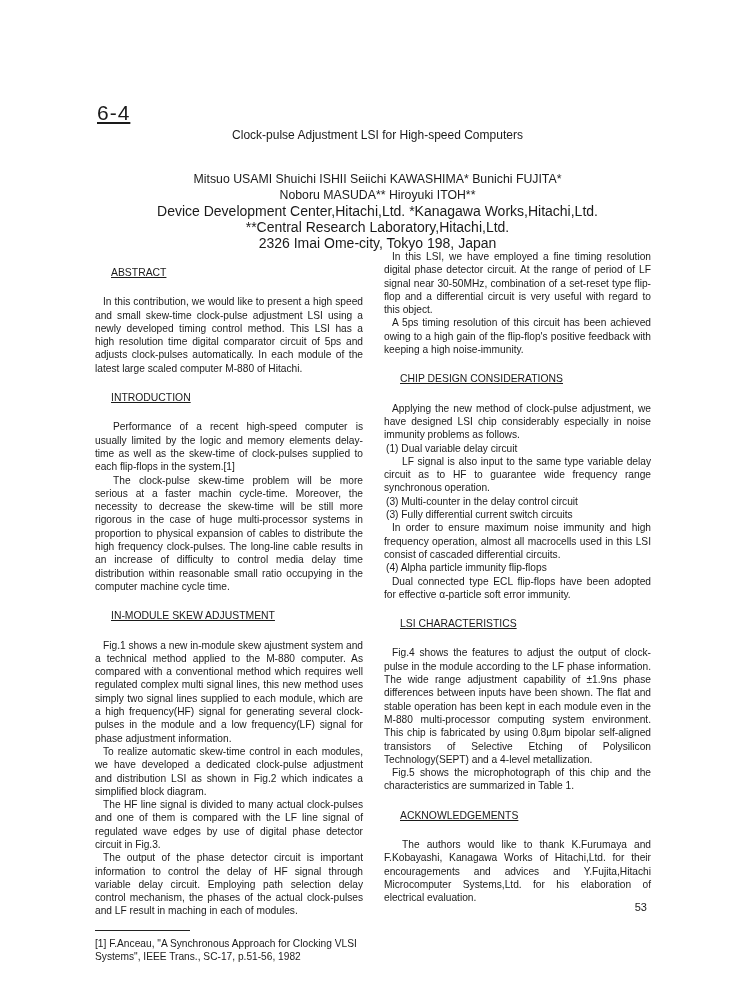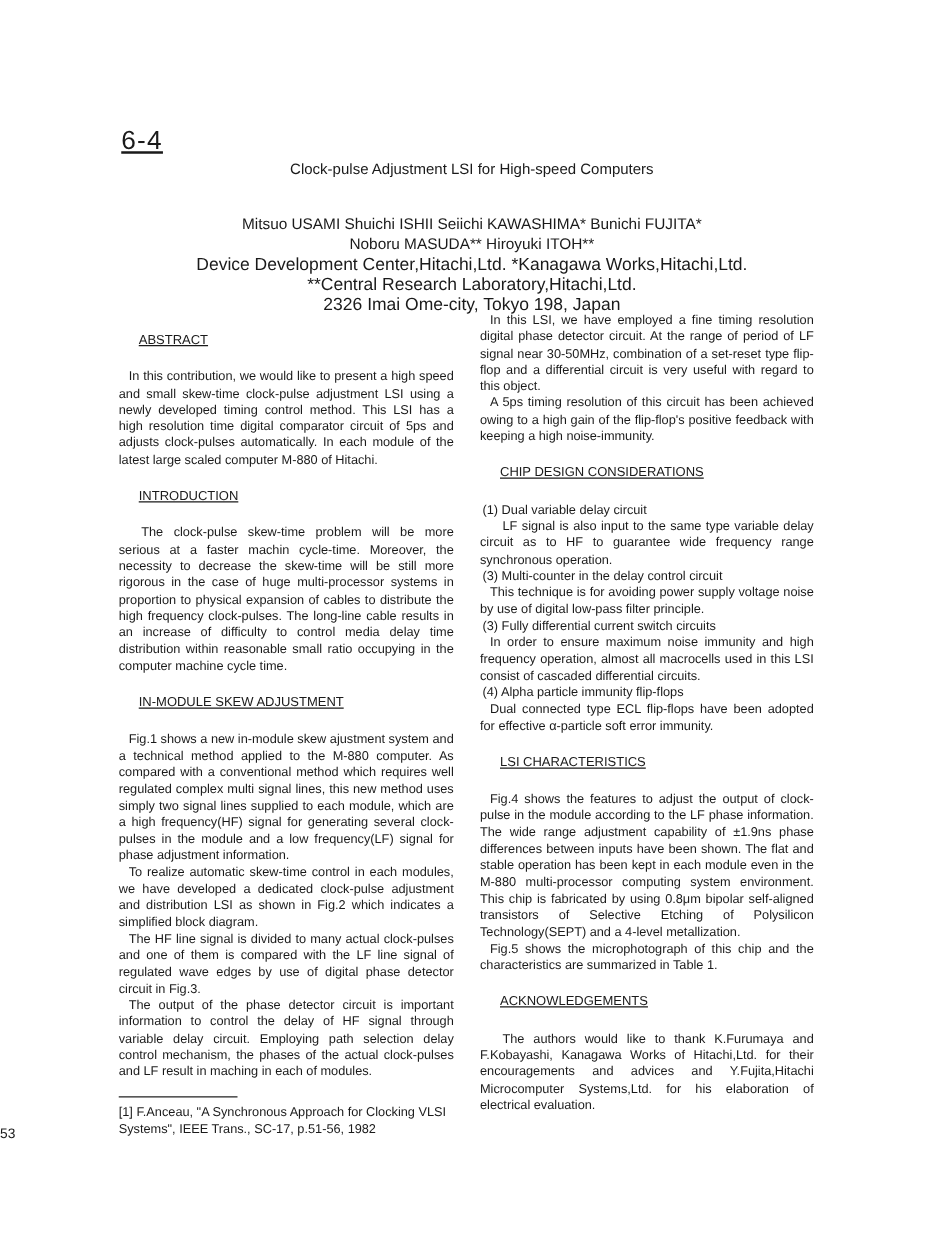--- a/index.html
+++ b/index.html
@@ -14,21 +14,21 @@
   .col.left { left:95px; top:250px; }
   .col.right { left:384px; top:250px; width:267px; }
   .head { text-decoration:underline; margin:16px; text-align:left; font-size:10.4px; }
   .sec { margin-bottom:5px; }
   p { margin:0; }
   .ind1 { text-indent:8px; }
   .ind2 { text-indent:18px; }
   .sub { text-indent:2px; text-align:left; }
   .fnrule { width:95px; border-top:1px solid #222; margin:12px 0 6px 0; }
   .fn { text-align:left; }
-  .pagenum { position:absolute; left:0; width:625px; top:901px; text-align:left; font-size:11px; }
+  .pagenum { position:absolute; left:0; width:625px; top:901px; text-align:right; font-size:11px;padding-left:22px; }
 </style>
 </head>
 <body>
 
 <div class="session">6-4</div>
 
 <div class="hdr title">
   <div>Clock-pulse Adjustment LSI for High-speed Computers</div>
 </div>
 
@@ -40,44 +40,45 @@
   <div>2326 Imai Ome-city, Tokyo 198, Japan</div>
 </div>
 
 <div class="col left">
   <div class="sec">
     <p class="head">ABSTRACT</p>
     <p class="ind1">In this contribution, we would like to present a high speed and small skew-time clock-pulse adjustment LSI using a newly developed timing control method. This LSI has a high resolution time digital comparator circuit of 5ps and adjusts clock-pulses automatically. In each module of the latest large scaled computer M-880 of Hitachi.</p>
   </div>
   <div class="sec">
     <p class="head">INTRODUCTION</p>
+    <p class="ind2">Performance of a recent high-speed computer is usually limited by the logic and memory elements delay-time as well as the skew-time of clock-pulses supplied to each flip-flops in the system.[1]</p>
     <p class="ind2">The clock-pulse skew-time problem will be more serious at a faster machin cycle-time. Moreover, the necessity to decrease the skew-time will be still more rigorous in the case of huge multi-processor systems in proportion to physical expansion of cables to distribute the high frequency clock-pulses. The long-line cable results in an increase of difficulty to control media delay time distribution within reasonable small ratio occupying in the computer machine cycle time.</p>
   </div>
   <div class="sec">
     <p class="head">IN-MODULE SKEW ADJUSTMENT</p>
     <p class="ind1">Fig.1 shows a new in-module skew ajustment system and a technical method applied to the M-880 computer. As compared with a conventional method which requires well regulated complex multi signal lines, this new method uses simply two signal lines supplied to each module, which are a high frequency(HF) signal for generating several clock-pulses in the module and a low frequency(LF) signal for phase adjustment information.</p>
     <p class="ind1">To realize automatic skew-time control in each modules, we have developed a dedicated clock-pulse adjustment and distribution LSI as shown in Fig.2 which indicates a simplified block diagram.</p>
     <p class="ind1">The HF line signal is divided to many actual clock-pulses and one of them is compared with the LF line signal of regulated wave edges by use of digital phase detector circuit in Fig.3.</p>
     <p class="ind1">The output of the phase detector circuit is important information to control the delay of HF signal through variable delay circuit. Employing path selection delay control mechanism, the phases of the actual clock-pulses and LF result in maching in each of modules.</p>
   </div>
   <div class="fnrule"></div>
   <p class="fn">[1] F.Anceau, "A Synchronous Approach for Clocking VLSI Systems", IEEE Trans., SC-17, p.51-56, 1982</p>
 </div>
 
 <div class="col right">
   <div class="sec">
     <p class="ind1">In this LSI, we have employed a fine timing resolution digital phase detector circuit. At the range of period of LF signal near 30-50MHz, combination of a set-reset type flip-flop and a differential circuit is very useful with regard to this object.</p>
     <p class="ind1">A 5ps timing resolution of this circuit has been achieved owing to a high gain of the flip-flop's positive feedback with keeping a high noise-immunity.</p>
   </div>
   <div class="sec">
     <p class="head">CHIP DESIGN CONSIDERATIONS</p>
+    <p class="ind1">Applying the new method of clock-pulse adjustment, we have designed LSI chip considerably especially in noise immunity problems as follows.</p>
     <p class="sub">(1) Dual variable delay circuit</p>
     <p class="ind2">LF signal is also input to the same type variable delay circuit as to HF to guarantee wide frequency range synchronous operation.</p>
     <p class="sub">(3) Multi-counter in the delay control circuit</p>
-    <p class="ind1">This technique is for avoiding power supply voltage noise by use of digital low-pass filter principle.</p>
     <p class="sub">(3) Fully differential current switch circuits</p>
     <p class="ind1">In order to ensure maximum noise immunity and high frequency operation, almost all macrocells used in this LSI consist of cascaded differential circuits.</p>
     <p class="sub">(4) Alpha particle immunity flip-flops</p>
     <p class="ind1">Dual connected type ECL flip-flops have been adopted for effective α-particle soft error immunity.</p>
   </div>
   <div class="sec" style="margin-top:9px">
     <p class="head">LSI CHARACTERISTICS</p>
     <p class="ind1">Fig.4 shows the features to adjust the output of clock-pulse in the module according to the LF phase information. The wide range adjustment capability of ±1.9ns phase differences between inputs have been shown. The flat and stable operation has been kept in each module even in the M-880 multi-processor computing system environment. This chip is fabricated by using 0.8μm bipolar self-aligned transistors of Selective Etching of Polysilicon Technology(SEPT) and a 4-level metallization.</p>
     <p class="ind1">Fig.5 shows the microphotograph of this chip and the characteristics are summarized in Table 1.</p>
   </div>

